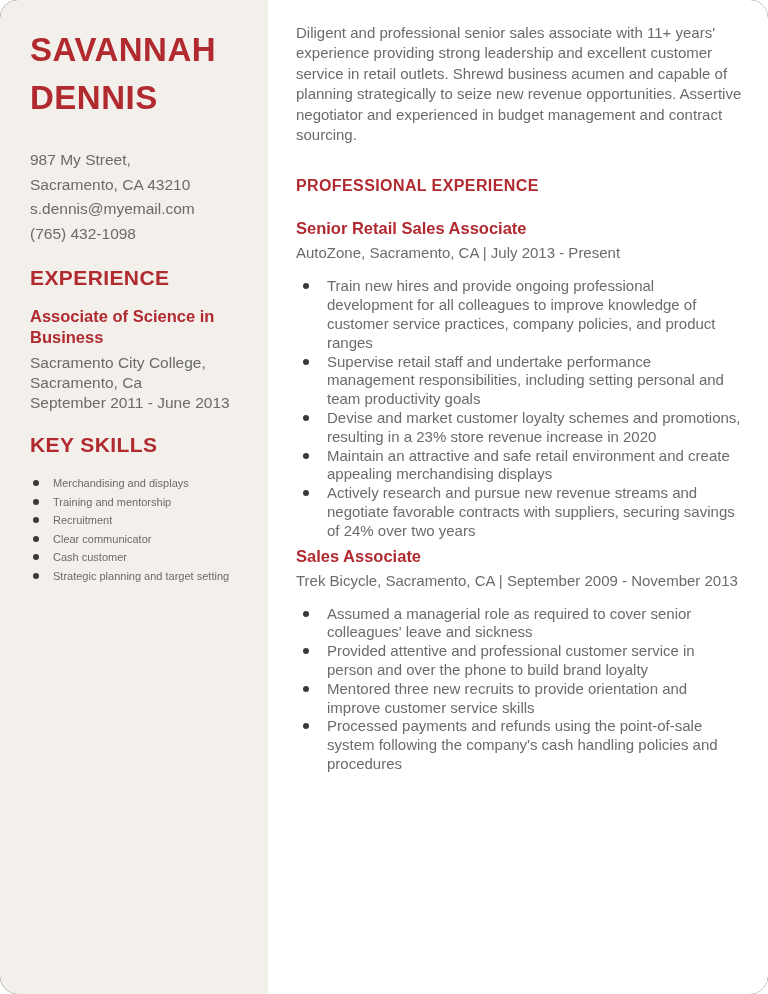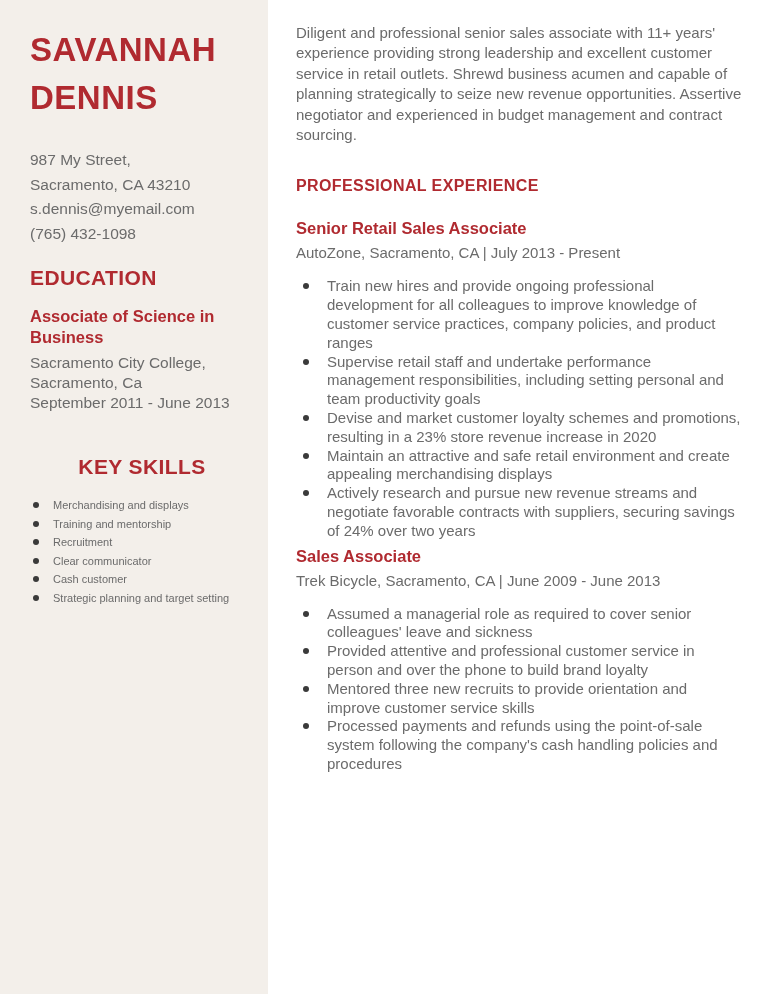--- a/index.html
+++ b/index.html
@@ -2,20 +2,21 @@
 <html><head>
 <meta charset="utf-8">
 <style>
   html, body { margin: 0; padding: 0; background: #ffffff; }
   .page {
     width: 768px; height: 994px;
     display: flex;
     background: #000000;
     font-family: "Liberation Sans", sans-serif;
     overflow: hidden;
+    border-radius: 18px;
   }
   
   .sidebar {
     width: 268px; box-sizing: border-box; flex: 0 0 268px;
     background: #f3efea;
     padding: 26px 14px 20px 30px;
   }
   .name {
     color: #b02a30;
     font-weight: bold;
@@ -45,21 +46,21 @@
     font-size: 16.5px;
     line-height: 21px;
     max-width: 205px;
   }
   .school {
     margin-top: 5px;
     font-size: 15.5px;
     line-height: 20px;
     color: #6b6b6b;
   }
-  .skills-heading { margin-top: 42px; text-align: center; }
+  .skills-heading { margin-top: 20px; }
   ul.skills {
     margin: 17px 0 0; padding: 0; list-style: none;
     font-size: 11px; line-height: 18.5px;
     color: #6b6b6b;
     max-width: 210px;
   }
   ul.skills li { position: relative; padding-left: 23px; }
   ul.skills li::before {
     content: ""; position: absolute; left: 3px; top: 6px;
     width: 6px; height: 6px; border-radius: 50%;
@@ -123,21 +124,21 @@
       <div>DENNIS</div>
     </div>
 
     <div class="contact">
       <div>987 My Street,</div>
       <div>Sacramento, CA 43210</div>
       <div>s.dennis@myemail.com</div>
       <div>(765) 432-1098</div>
     </div>
 
-    <h2 class="side-heading edu-heading">EDUCATION</h2>
+    <h2 class="side-heading edu-heading">EXPERIENCE</h2>
     <div class="degree">Associate of Science in Business</div>
     <div class="school">
       <div>Sacramento City College,</div>
       <div>Sacramento, Ca</div>
       <div>September 2011 - June 2013</div>
     </div>
 
     <h2 class="side-heading skills-heading">KEY SKILLS</h2>
     <ul class="skills">
       <li>Merchandising and displays</li>
@@ -161,21 +162,21 @@
         <li>Train new hires and provide ongoing professional development for all colleagues to improve knowledge of customer service practices, company policies, and product ranges</li>
         <li>Supervise retail staff and undertake performance management responsibilities, including setting personal and team productivity goals</li>
         <li>Devise and market customer loyalty schemes and promotions, resulting in a 23% store revenue increase in 2020</li>
         <li>Maintain an attractive and safe retail environment and create appealing merchandising displays</li>
         <li>Actively research and pursue new revenue streams and negotiate favorable contracts with suppliers, securing savings of 24% over two years</li>
       </ul>
     </section>
 
     <section class="job">
       <h3 class="job-title">Sales Associate</h3>
-      <div class="job-meta">Trek Bicycle, Sacramento, CA | June 2009 - June 2013</div>
+      <div class="job-meta">Trek Bicycle, Sacramento, CA | September 2009 - November 2013</div>
       <ul class="job-bullets">
         <li>Assumed a managerial role as required to cover senior colleagues' leave and sickness</li>
         <li>Provided attentive and professional customer service in person and over the phone to build brand loyalty</li>
         <li>Mentored three new recruits to provide orientation and improve customer service skills</li>
         <li>Processed payments and refunds using the point-of-sale system following the company's cash handling policies and procedures</li>
       </ul>
     </section>
   </main>
 
 </div>

